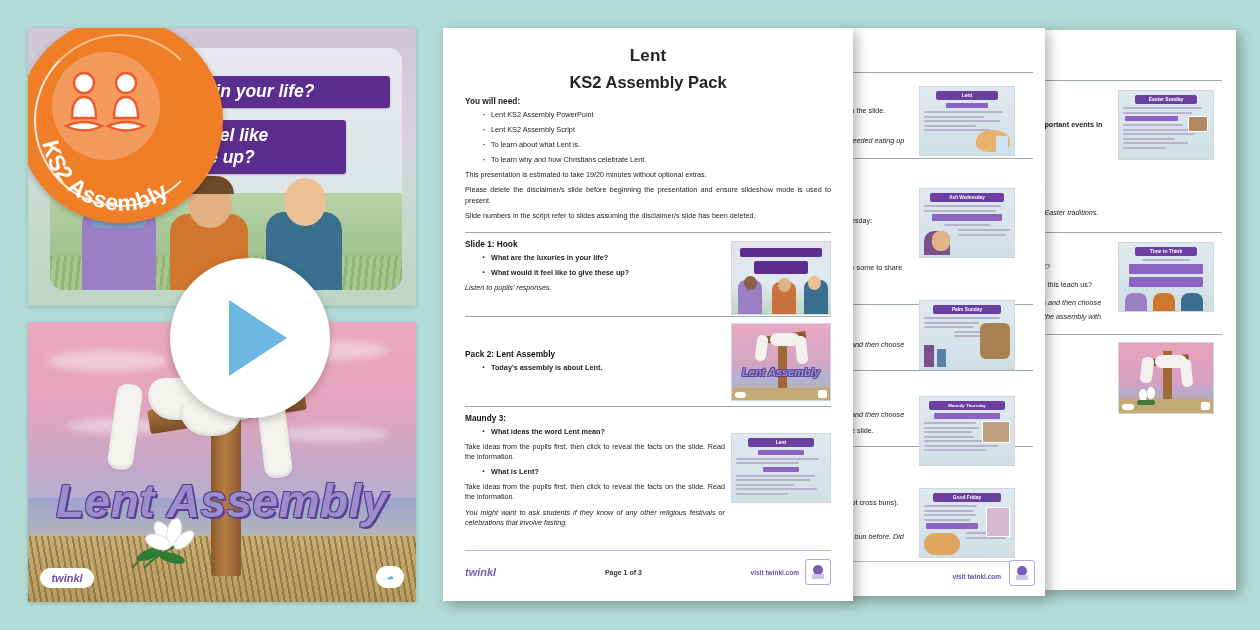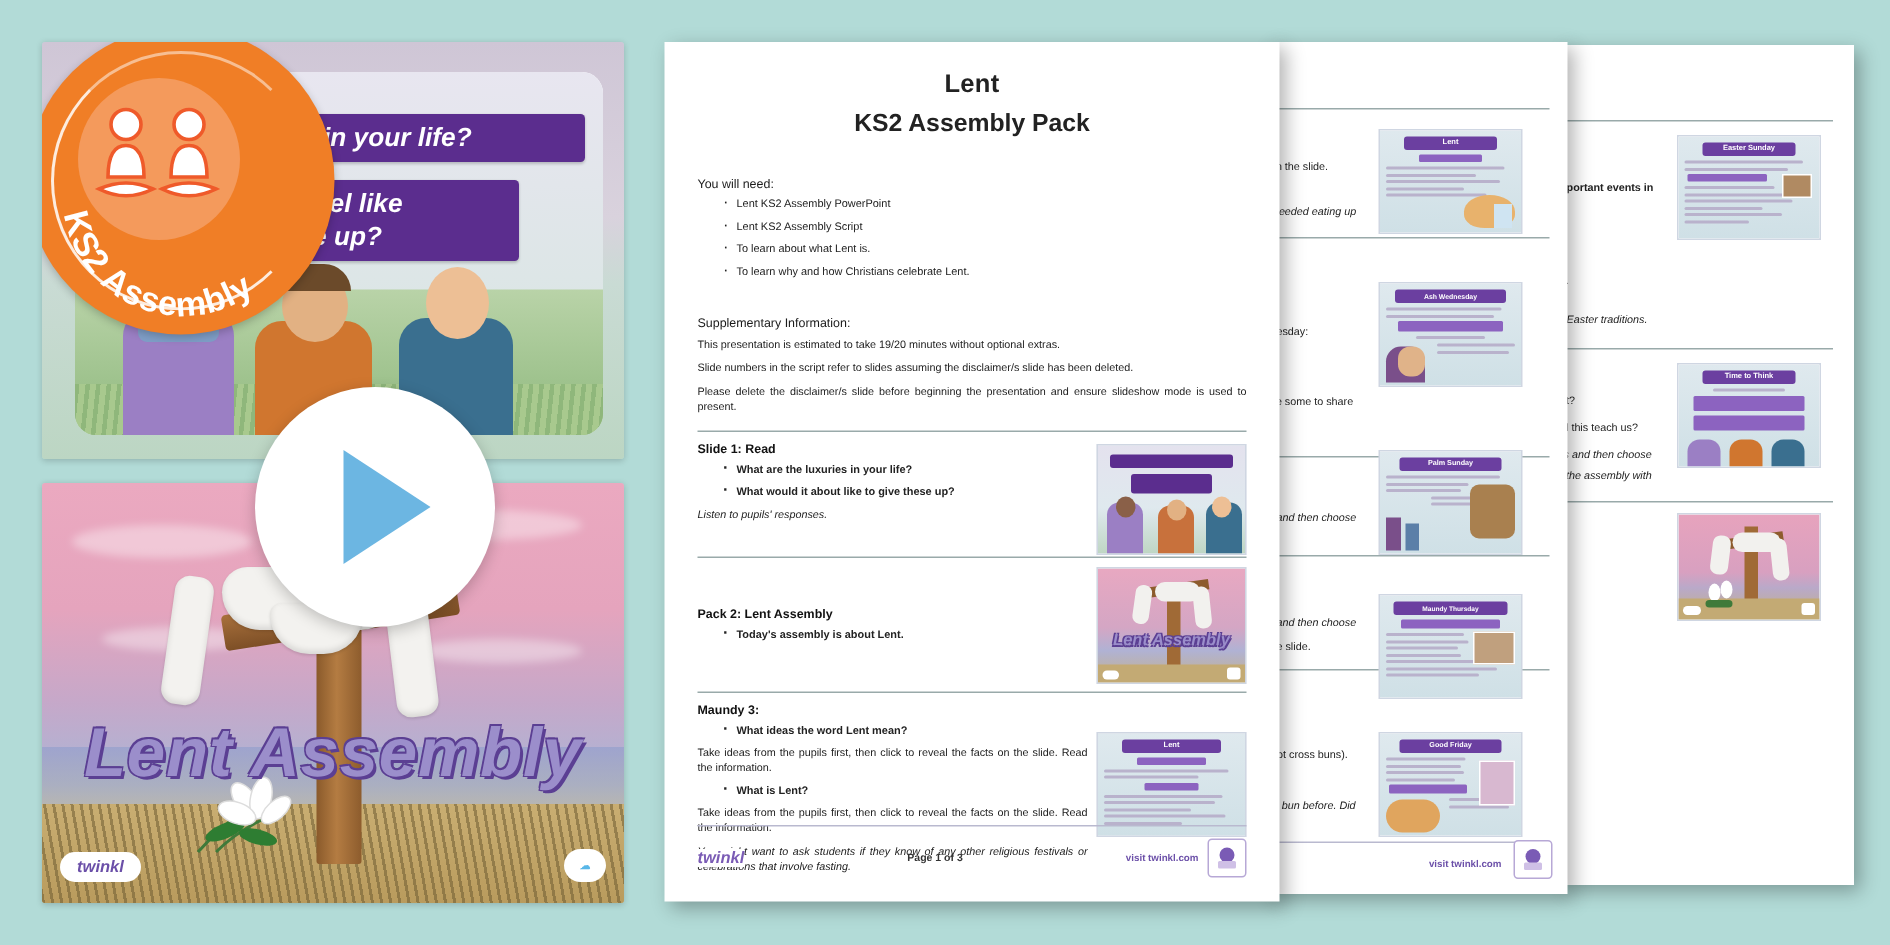--- a/index.html
+++ b/index.html
@@ -110,21 +110,21 @@
 
   
   .doc { position: absolute; background: #fff; box-shadow: 4px 4px 12px rgba(0,0,0,.30); }
   .doc3 { left: 1040px; top: 30px; width: 196px; height: 560px; z-index: 1; }
   .doc2 { left: 845px; top: 28px; width: 200px; height: 568px; z-index: 2; }
   .doc1 { left: 443px; top: 28px; width: 410px; height: 573px; z-index: 3; padding: 18px 22px 0; }
 
   
   .doc-title { text-align: center; font-size: 17px; font-weight: bold; color: #222; letter-spacing: .2px; }
   .doc-title2 { text-align: center; font-size: 16.5px; font-weight: bold; color: #222; margin-top: 7px; }
-  .sec-head { font-size: 8.3px; font-weight: normal; color: #1a1a1a; margin-top: 25px; }
+  .sec-head { font-size: 8.3px; font-weight: bold; color: #1a1a1a; margin-top: 4px; }
   .bullets { list-style: none; margin: 4px 0 0 26px; }
   .bullets li { font-size: 7.3px; color: #222; margin-bottom: 6px; position: relative; }
   .bullets li::before { content: "·"; position: absolute; left: -9px; top: -2px; font-size: 11px; }
   .bullets.bold li { font-weight: bold; }
   .para { font-size: 7.2px; color: #222; margin-top: 5px; line-height: 1.45; text-align: justify; }
   .para.ital { font-style: italic; }
 
   .slide-block { border-top: 1px solid #9aa; margin-top: 10px; padding-top: 6px; position: relative; min-height: 74px; }
   .slide-block .sb-title { font-size: 8.3px; font-weight: bold; color: #111; }
   .sb-body { width: 260px; }
@@ -428,31 +428,30 @@
   <ul class="bullets">
     <li>Lent KS2 Assembly PowerPoint</li>
     <li>Lent KS2 Assembly Script</li>
   </ul>
 
   <ul class="bullets">
     <li>To learn about what Lent is.</li>
     <li>To learn why and how Christians celebrate Lent.</li>
   </ul>
 
-  <div class="sec-head">Supplementary Information:</div>
   <div class="para">This presentation is estimated to take 19/20 minutes without optional extras.</div>
+  <div class="para">Please delete the disclaimer/s slide before beginning the presentation and ensure slideshow mode is used to present.</div>
   <div class="para">Slide numbers in the script refer to slides assuming the disclaimer/s slide has been deleted.</div>
-  <div class="para">Please delete the disclaimer/s slide before beginning the presentation and ensure slideshow mode is used to present.</div>
 
   <div class="slide-block">
     <div class="sb-body">
-      <div class="sb-title">Slide 1: Read</div>
+      <div class="sb-title">Slide 1: Hook</div>
       <ul class="bullets bold">
         <li>What are the luxuries in your life?</li>
-        <li>What would it about like to give these up?</li>
+        <li>What would it feel like to give these up?</li>
       </ul>
       <div class="para ital">Listen to pupils' responses.</div>
     </div>
     <div class="thumb">
       <div style="position:absolute;inset:0;background:linear-gradient(#e4e2ee 0%,#dfe9ee 58%,#bfd6c4 100%);">
         <div style="position:absolute;left:8px;right:8px;top:6px;height:9px;background:#5b2d8e;border-radius:2px;"></div>
         <div style="position:absolute;left:22px;right:22px;top:19px;height:13px;background:#5b2d8e;border-radius:2px;"></div>
         <div style="position:absolute;left:6px;bottom:0;width:24px;height:34px;background:#9b7fc4;border-radius:8px 8px 0 0;"></div>
         <div style="position:absolute;left:12px;bottom:24px;width:13px;height:14px;background:#8a6048;border-radius:50%;"></div>
         <div style="position:absolute;left:40px;bottom:0;width:24px;height:32px;background:#c8713c;border-radius:8px 8px 0 0;"></div>

